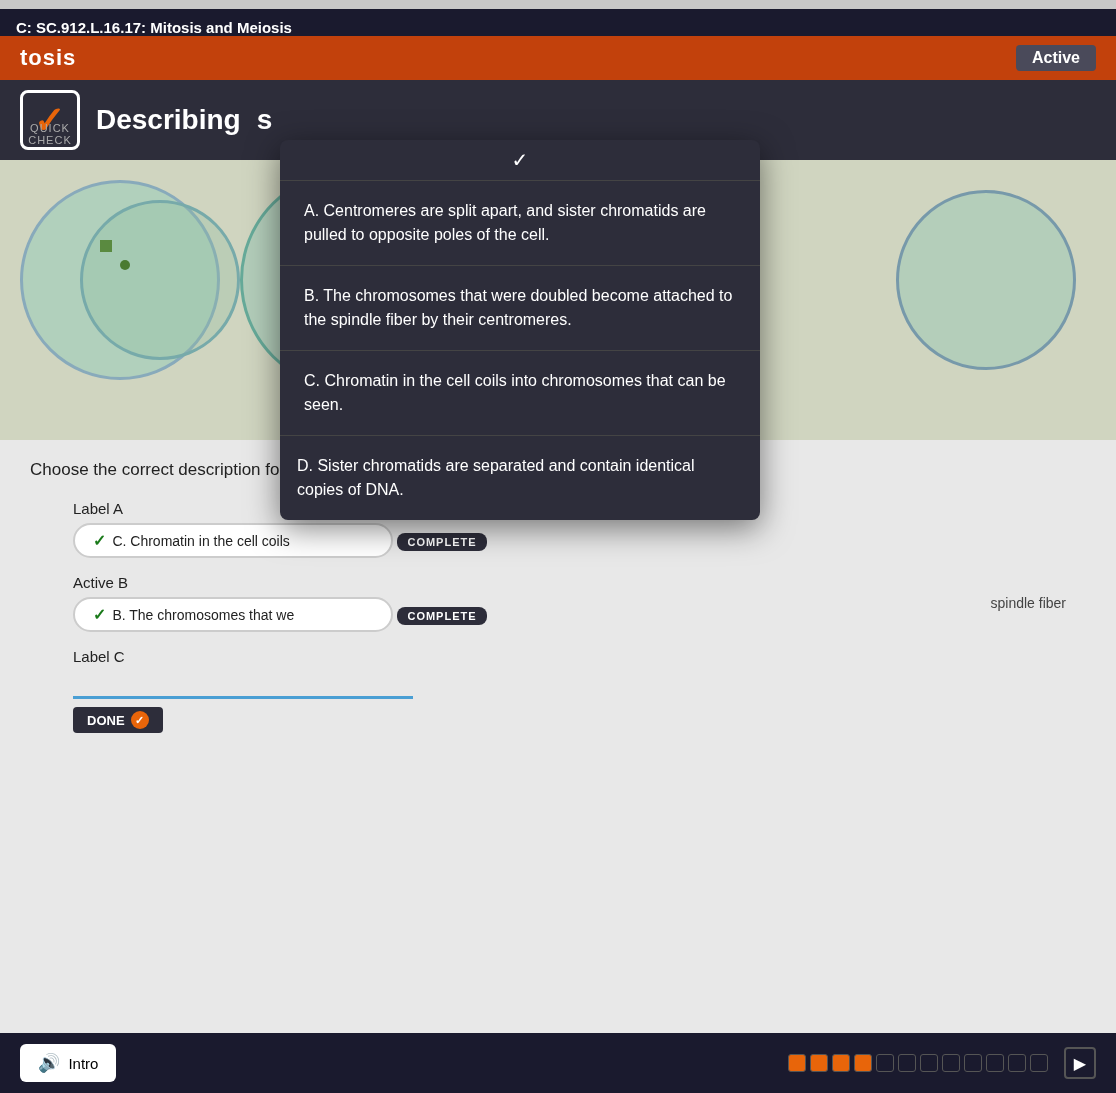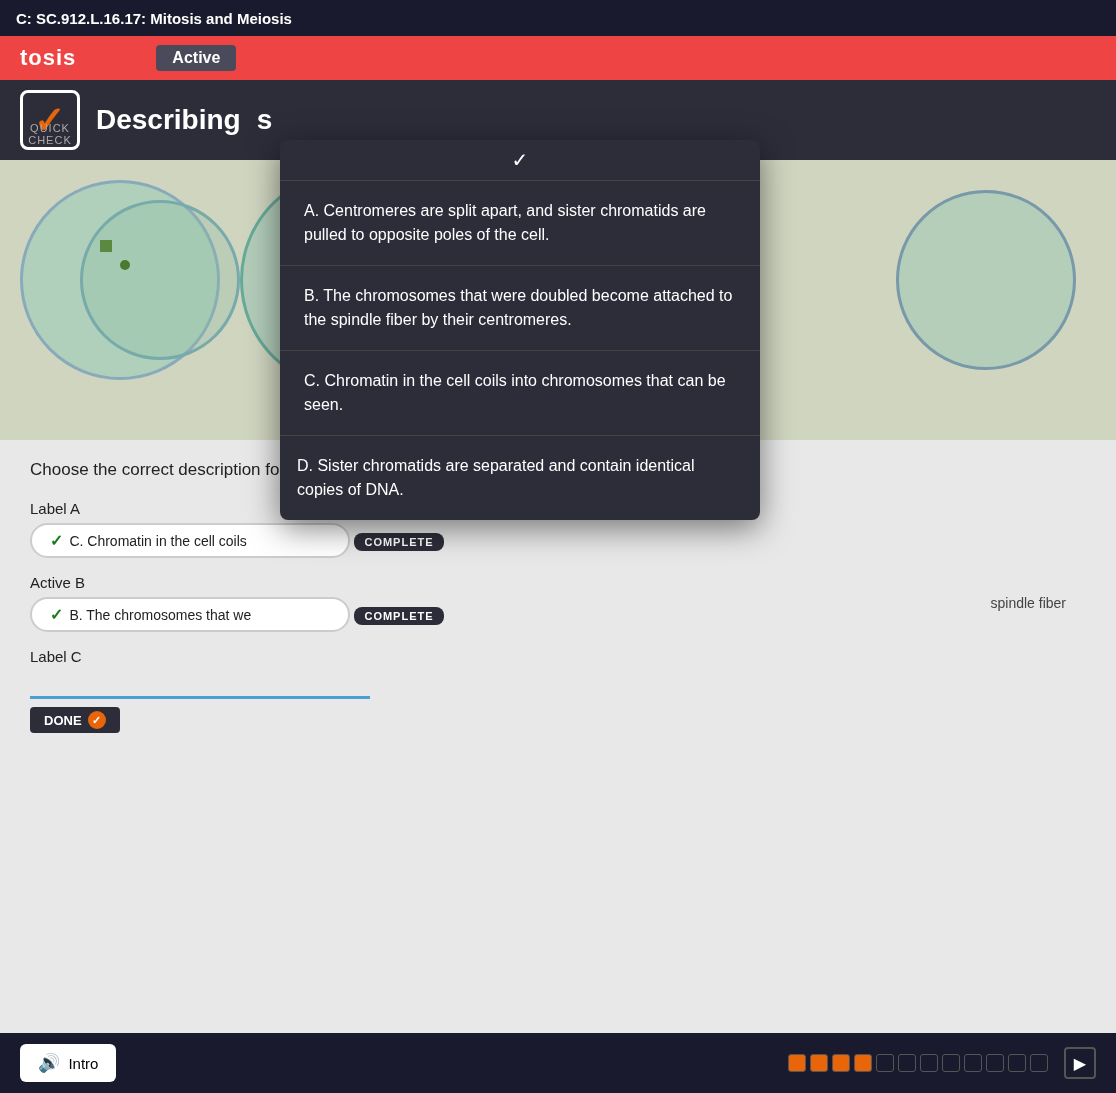--- a/index.html
+++ b/index.html
@@ -13,38 +13,39 @@
     }
 
     
     .top-bar {
       background: #1a1a2e;
       color: #fff;
       padding: 8px 16px;
       font-size: 15px;
       font-weight: bold;
       position: absolute;
-      top: 0; left: 0; right: 0;
+      top: 9px; left: 0; right: 0;
       height: 36px;
       display: flex;
       align-items: center;
       z-index: 10;
     }
 
     
     .nav-bar {
-      background: #ef4444;
+      background: #c2410c;
       position: absolute;
       top: 36px; left: 0; right: 0;
       height: 44px;
       display: flex;
       align-items: center;
       padding: 0 20px;
       gap: 40px;
       z-index: 10;
+      justify-content: space-between;
     }
     .nav-bar .nav-title {
       color: #fff;
       font-size: 22px;
       font-weight: bold;
       letter-spacing: 1px;
     }
     .nav-bar .nav-active {
       color: #fff;
       font-size: 16px;
@@ -134,20 +135,21 @@
     }
 
     .question-text {
       font-size: 17px;
       color: #222;
       margin-bottom: 20px;
     }
 
     .label-section {
       margin-bottom: 16px;
+      margin-left: 43px;
     }
     .label-heading {
       font-size: 15px;
       color: #222;
       margin-bottom: 6px;
     }
     .answer-pill {
       display: inline-flex;
       align-items: center;
       background: #fff;

